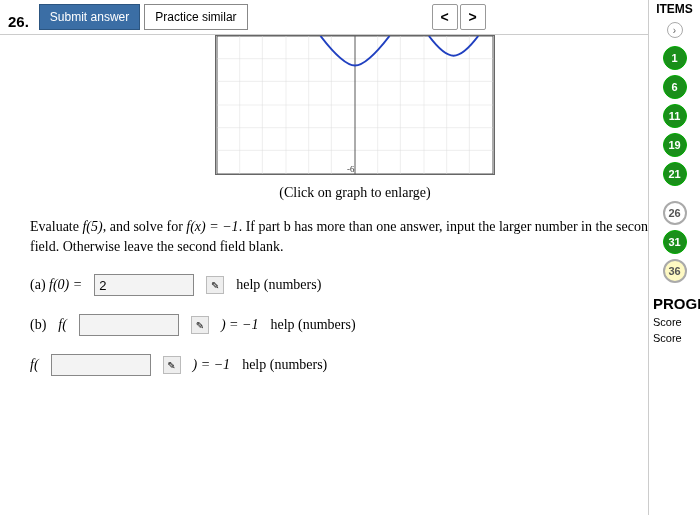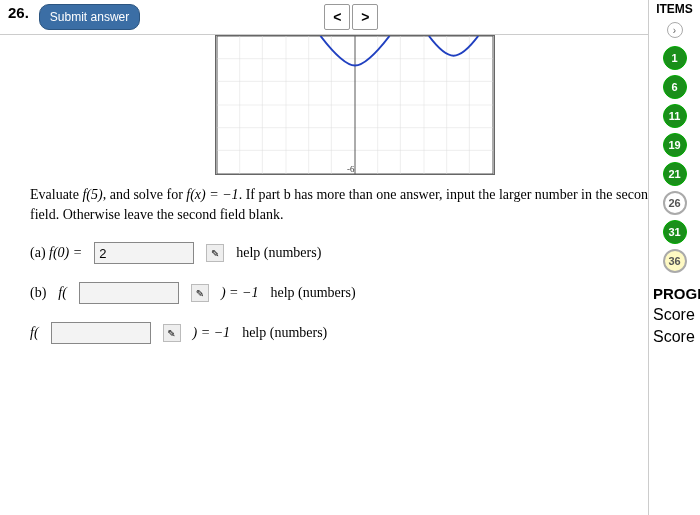--- a/index.html
+++ b/index.html
@@ -7,39 +7,39 @@
     font-family: Georgia, 'Times New Roman', serif;
     background: #fff;
     color: #000;
     width: 700px;
     height: 515px;
     overflow: hidden;
     position: relative;
   }
   .header-row {
     display: flex;
-    align-items: flex-start;
+    align-items: flex-end;
     padding: 4px 0 4px 8px;
     border-bottom: 1px solid #ccc;
     gap: 4px;
   }
   .qnum {
     font-family: Arial, sans-serif;
     font-weight: bold;
     font-size: 15px;
     margin-right: 6px;
   }
   .btn {
     font-family: Arial, sans-serif;
     font-size: 12px;
     padding: 5px 10px;
     border: 1px solid #888;
     background: #fff;
     cursor: pointer;
-    border-radius: 10px;
+    border-radius: 0;
   }
   .btn-primary {
     background: #3b6ea5;
     color: #fff;
     border: 1px solid #2c5580;
   }
   .nav-group {
     display: flex;
     gap: 2px;
     margin-left: 180px;
@@ -155,44 +155,46 @@
     font-weight: bold;
     cursor: pointer;
     border: 1px solid #0a0;
     background: #1a8f1a;
     color: #fff;
   }
   .bubble.current {
     background: #fff;
     color: #555;
     border: 2px solid #aaa;
+    margin-top: 10px;
   }
   .bubble.plain {
     background: #fef9c3;
     color: #555;
     border: 2px solid #aaa;
   }
   .prog-label {
     font-size: 15px;
     font-weight: bold;
     margin-top: 12px;
     padding-left: 4px;
   }
   .score-label, .compl-label {
-    font-size: 16px;
+    font-size: 11px;
     padding-left: 4px;
     margin-top: 4px;
   }
 </style>
 </head>
 <body>
 
 <div class="header-row">
   <span class="qnum">26.</span>
   <button class="btn btn-primary">Submit answer</button>
+  <button class="btn">Practice similar</button>
   <div class="nav-group">
     <button class="nav-btn">
         <span>&lt;</span>
       </button>
     <button class="nav-btn">
         <span>&gt;</span>
       </button>
   </div>
 </div>
 
@@ -221,20 +223,21 @@
       </g>
 
       <line x1="140" y1="0" x2="140" y2="140" stroke="#555" stroke-width="1"></line>
 
       <path d="M 105 0 Q 128 30 140 30 Q 152 30 175 0" fill="none" stroke="#2040c0" stroke-width="2"></path>
       <path d="M 215 0 Q 230 20 240 20 Q 250 20 265 0" fill="none" stroke="#2040c0" stroke-width="2"></path>
       <text x="132" y="138" font-size="9" fill="#333">-6</text>
     </svg>
   </div>
 
+  <div class="caption">(Click on graph to enlarge)</div>
 
   <div class="prompt">
     <span>Evaluate </span><i>f(5)</i><span>, and solve for </span><i>f(x) = −1</i><span>. If part b has more than one answer, input the larger number in the second field. Otherwise leave the second field blank.</span>
   </div>
 
   <div class="part-row">
     <span><span>(a) </span><i>f(0) = </i></span>
     <input class="inp short" value="2" style="">
     <span class="wand">✎</span>
     <span class="help-link">help (numbers)</span>

